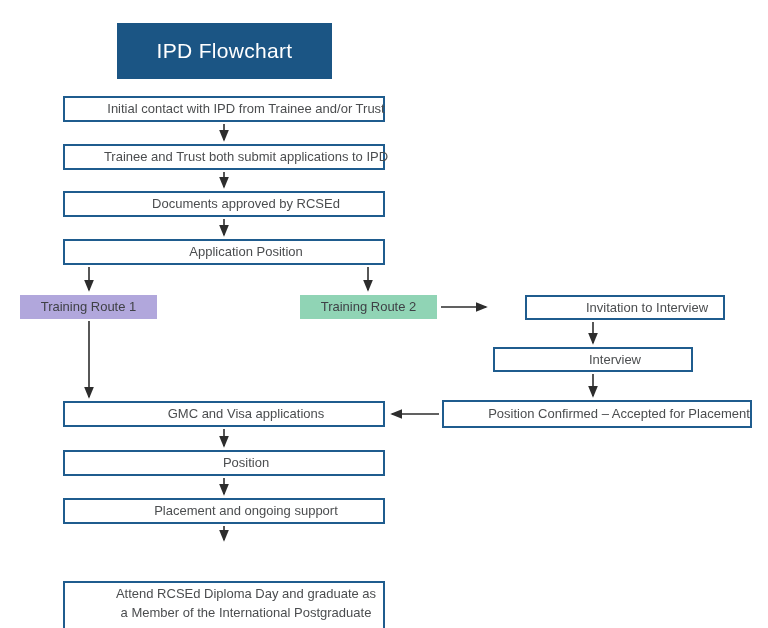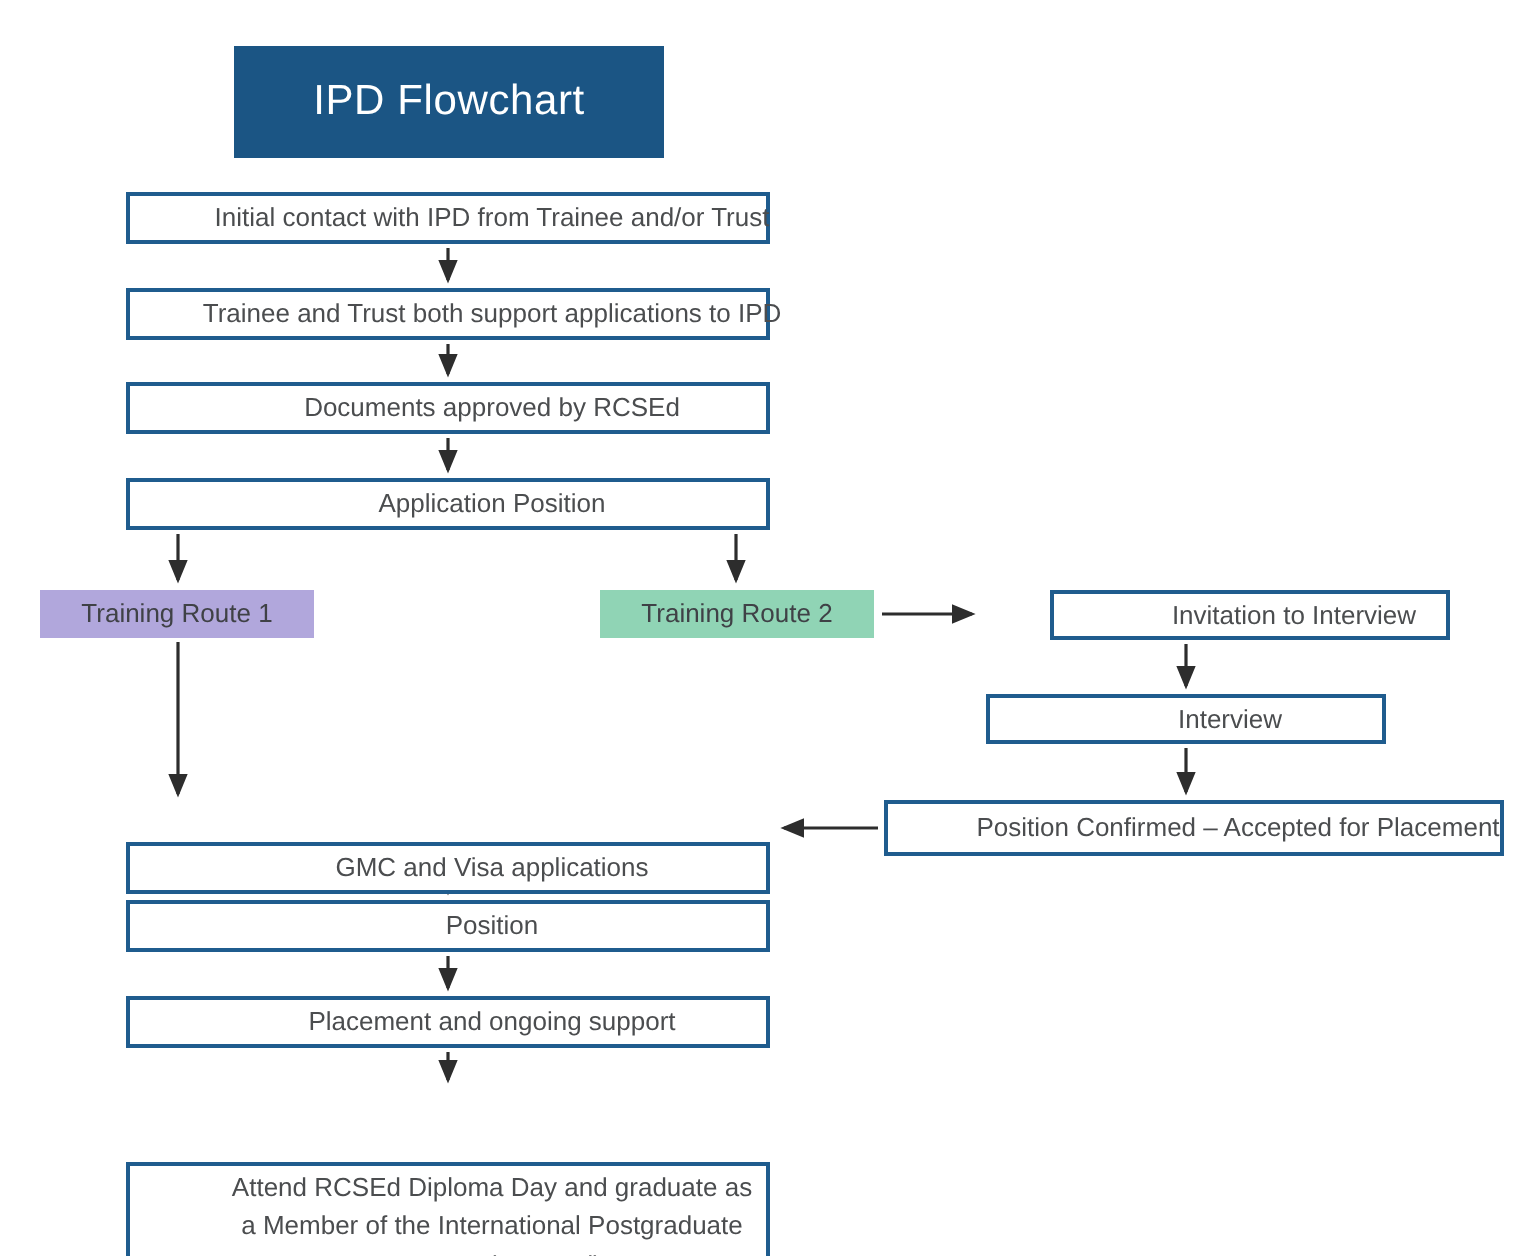--- a/index.html
+++ b/index.html
@@ -48,21 +48,21 @@
   #n-title        { left: 117px; top: 23px;  width: 215px; height: 56px; }
   #n-initial      { left: 63px;  top: 96px;  width: 322px; height: 26px; }
   #n-submit       { left: 63px;  top: 144px; width: 322px; height: 26px; }
   #n-docs         { left: 63px;  top: 191px; width: 322px; height: 26px; }
   #n-accepted     { left: 63px;  top: 239px; width: 322px; height: 26px; }
   #n-route1       { left: 20px;  top: 295px; width: 137px; height: 24px; }
   #n-route2       { left: 300px; top: 295px; width: 137px; height: 24px; }
   #n-invitation   { left: 493px; top: 295px; width: 200px; height: 25px; margin-left: 32px; }
   #n-interview    { left: 493px; top: 347px; width: 200px; height: 25px; }
   #n-position     { left: 442px; top: 400px; width: 310px; height: 28px; }
-  #n-gmc          { left: 63px;  top: 401px; width: 322px; height: 26px; margin-top: 20px; }
+  #n-gmc          { left: 63px;  top: 401px; width: 322px; height: 26px; }
   #n-induction    { left: 63px;  top: 450px; width: 322px; height: 26px; }
   #n-placement    { left: 63px;  top: 498px; width: 322px; height: 26px; }
   #n-diploma      { left: 63px;  top: 544px; width: 322px; height: 64px; }
 </style>
 </head>
 <body>
 
 <div class="canvas">
 
   <svg class="arrows" viewBox="0 0 768 628" xmlns="http://www.w3.org/2000/svg" aria-hidden="true">
@@ -90,21 +90,21 @@
 
   <div id="n-title" class="node title-box">
     <span>IPD Flowchart</span>
   </div>
 
   <div id="n-initial" class="node box">
     <span>Initial contact with IPD from Trainee and/or Trust</span>
   </div>
 
   <div id="n-submit" class="node box">
-    <span>Trainee and Trust both support applications to IPD</span>
+    <span>Trainee and Trust both submit applications to IPD</span>
   </div>
 
   <div id="n-docs" class="node box">
     <span>Documents approved by RCSEd</span>
   </div>
 
   <div id="n-accepted" class="node box">
     <span>Application Position</span>
   </div>
 

